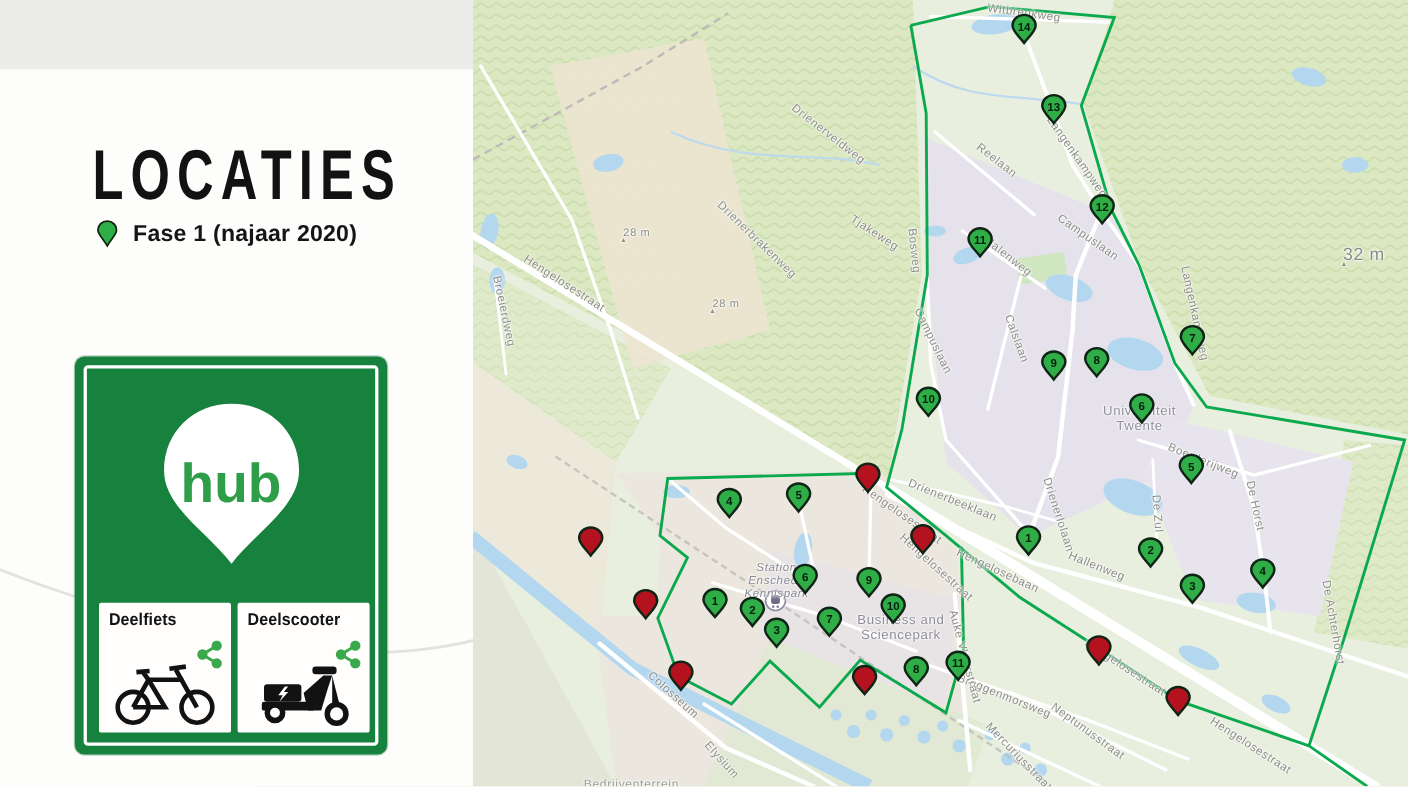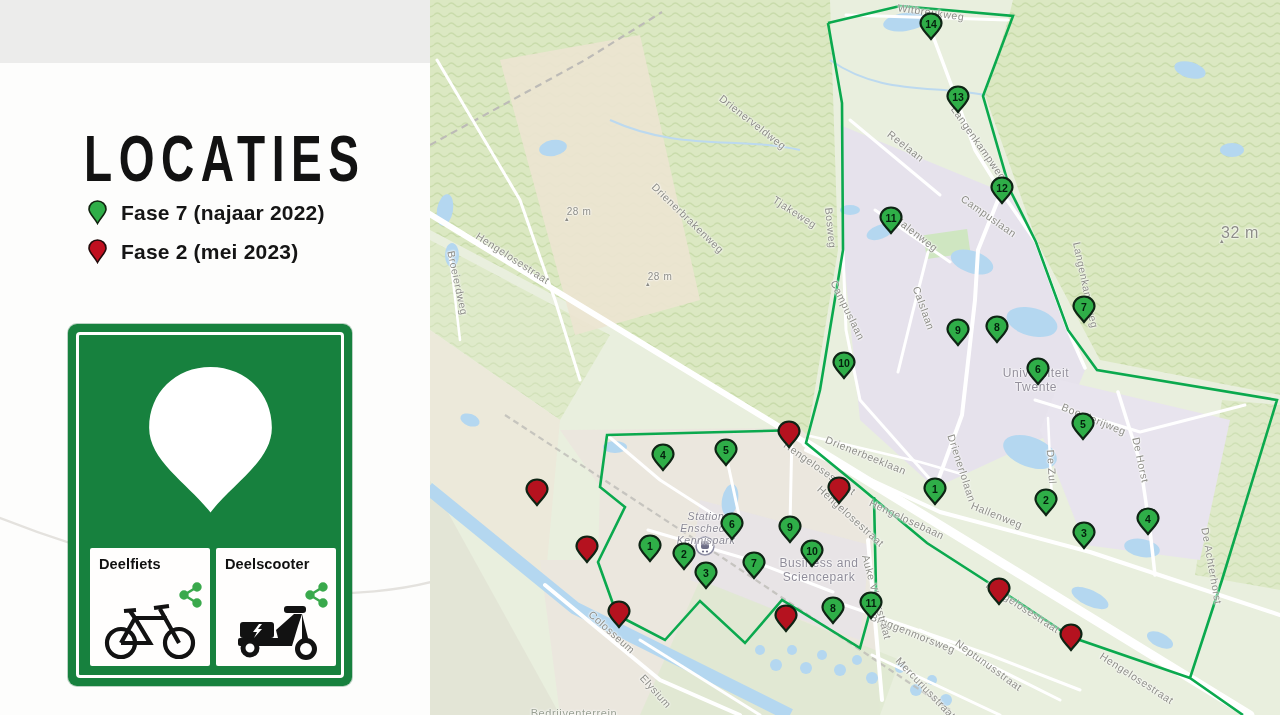--- a/index.html
+++ b/index.html
@@ -54,35 +54,30 @@
     <path d="M-5,516 C95,556 215,586 298,592 C352,596 402,590 435,581" fill="none" stroke="#e4e2de" stroke-width="2.5"></path>
   </svg>
 
   <div class="page-title">LOCATIES</div>
 
   <div class="legend">
     <div class="legend-item">
       <svg width="19" height="25" viewBox="0 0 19 25">
         <path d="M9.5,1 C14.2,1 18,4.7 18,9.2 C18,13.4 12.5,17.8 9.5,23.5 C6.5,17.8 1,13.4 1,9.2 C1,4.7 4.8,1 9.5,1 Z" stroke="#10240f" stroke-width="1.6" fill="#2fae48"></path>
       </svg>
-      <span class="legend-label">Fase 7 (najaar 2022)</span>
-    </div>
-    <div class="legend-item">
-      <svg width="19" height="25" viewBox="0 0 19 25">
-        <path d="M9.5,1 C14.2,1 18,4.7 18,9.2 C18,13.4 12.5,17.8 9.5,23.5 C6.5,17.8 1,13.4 1,9.2 C1,4.7 4.8,1 9.5,1 Z" stroke="#240c0c" stroke-width="1.6" fill="#c01020"></path>
-      </svg>
-      <span class="legend-label">Fase 2 (mei 2023)</span>
+      <span class="legend-label">Fase 1 (najaar 2020)</span>
     </div>
   </div>
 
   <div class="hub-sign">
     <div class="hub-sign-border"></div>
     <svg class="hub-pin" viewBox="0 0 170 198">
       <path d="M85,4 C131,4 166,38 166,84 C166,128 114,158 85,196 C56,158 4,128 4,84 C4,38 39,4 85,4 Z" fill="#ffffff"></path>
     </svg>
+    <div class="hub-word">hub</div>
 
     <div class="service-card left">
       <div class="service-label">Deelfiets</div>
       <svg class="share-ic" width="26" height="26" viewBox="0 0 26 26">
         <g stroke="#3aa94c" stroke-width="2.6" fill="#3aa94c">
           <line x1="20" y1="5" x2="7" y2="13"></line>
             <line x1="7" y1="13" x2="20" y2="21"></line>
           <circle cx="20" cy="5" r="3.4"></circle>
             <circle cx="7" cy="13" r="3.4"></circle>
             <circle cx="20" cy="21" r="3.4"></circle>

